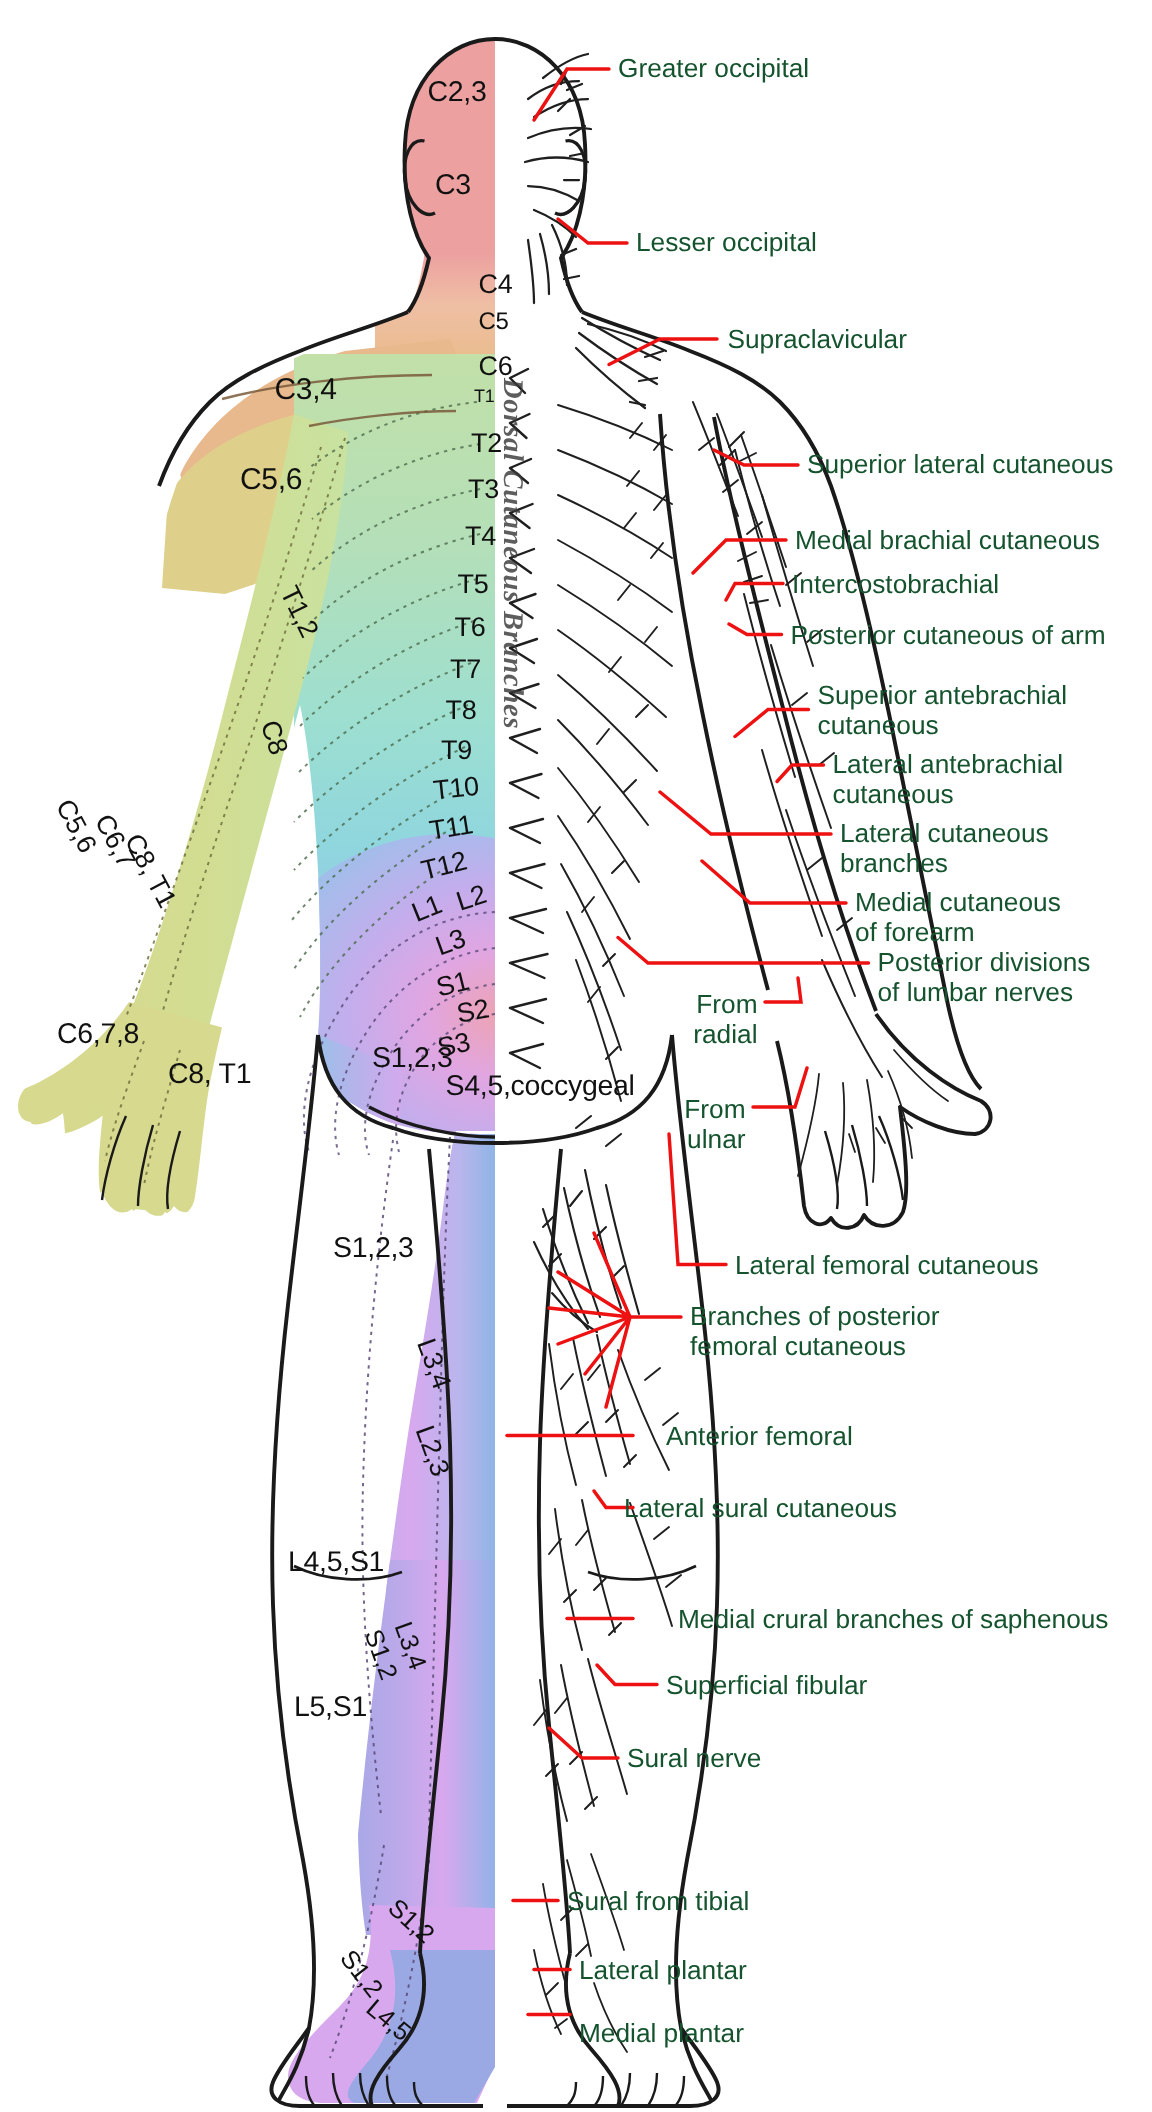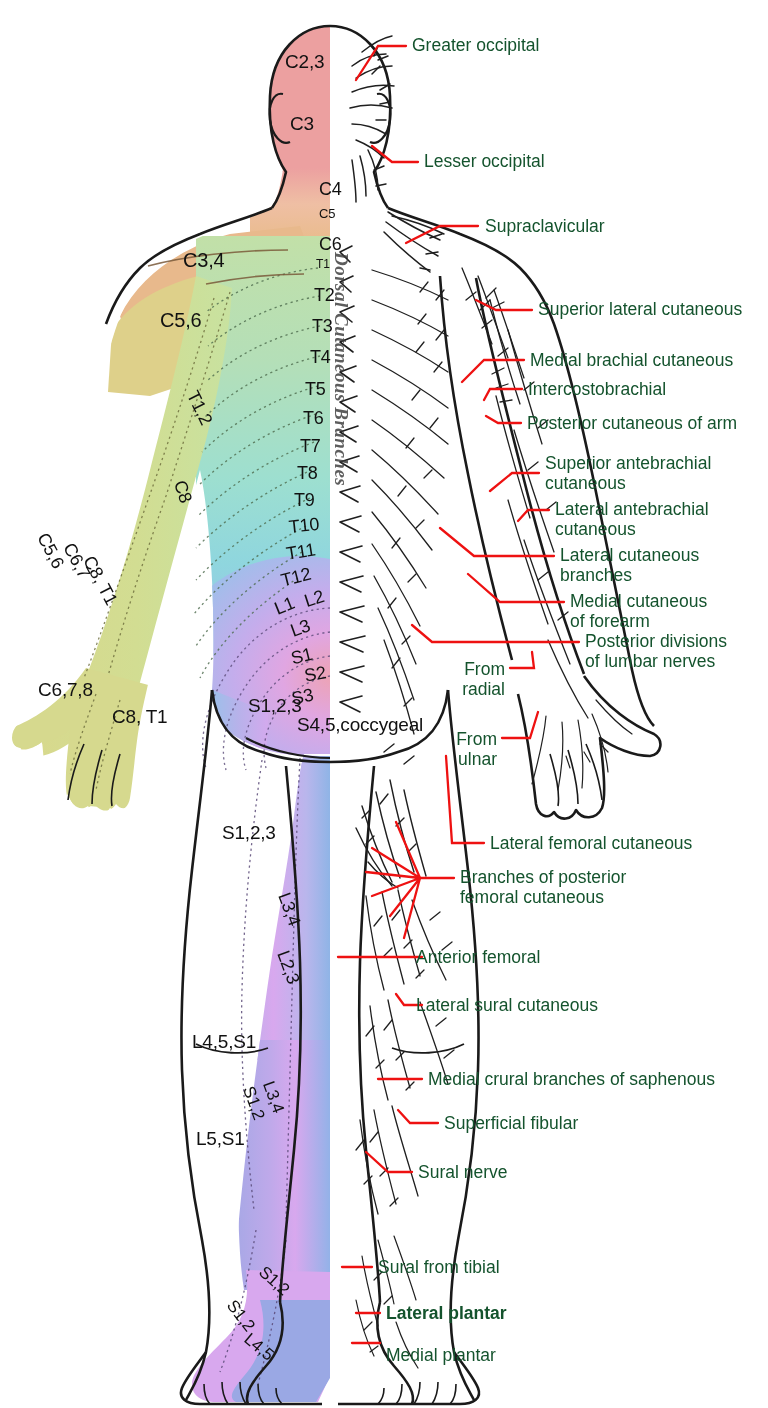--- a/index.html
+++ b/index.html
@@ -447,21 +447,21 @@
       <path d="M380,1343 L352,1343"></path>
     </g>
   </svg>
 
   <div id="dorsal-branches">Dorsal Cutaneous Branches</div>
 
   <div id="dermatome-layer">
       <span class="dlabel" style="left: 285px; top: 52px; font-size: 19px;">C2,3</span>
       <span class="dlabel" style="left: 290px; top: 114px; font-size: 19px;">C3</span>
       <span class="dlabel" style="left: 319px; top: 180px; font-size: 18px;">C4</span>
-      <span class="dlabel" style="left: 319px; top: 207px; font-size: 13px;">C5</span>
+      <span class="dlabel" style="left: 319px; top: 207px; font-size: 16px;">C5</span>
       <span class="dlabel" style="left: 319px; top: 235px; font-size: 18px;">C6</span>
       <span class="dlabel" style="left: 316px; top: 258px; font-size: 12px;">T1</span>
       <span class="dlabel" style="left: 314px; top: 286px; font-size: 18px;">T2</span>
       <span class="dlabel" style="left: 312px; top: 317px; font-size: 18px;">T3</span>
       <span class="dlabel" style="left: 310px; top: 348px; font-size: 18px;">T4</span>
       <span class="dlabel" style="left: 305px; top: 380px; font-size: 18px;">T5</span>
       <span class="dlabel" style="left: 303px; top: 409px; font-size: 18px;">T6</span>
       <span class="dlabel" style="left: 300px; top: 437px; font-size: 18px;">T7</span>
       <span class="dlabel" style="left: 297px; top: 464px; font-size: 18px;">T8</span>
       <span class="dlabel" style="left: 294px; top: 491px; font-size: 18px;">T9</span>
@@ -514,23 +514,23 @@
 of forearm</span>
       <span class="nlabel" style="top: 632px; left: 585px;">Posterior divisions
 of lumbar nerves</span>
       <span class="nlabel r" style="top: 660px; right: 263px;">From
 radial</span>
       <span class="nlabel r" style="top: 730px; right: 271px;">From
 ulnar</span>
       <span class="nlabel" style="top: 834px; left: 490px;">Lateral femoral cutaneous</span>
       <span class="nlabel" style="top: 868px; left: 460px;">Branches of posterior
 femoral cutaneous</span>
-      <span class="nlabel" style="top: 948px; left: 416px;">Anterior femoral</span>
+      <span class="nlabel" style="top: 948px; left: 444px;">Anterior femoral</span>
       <span class="nlabel" style="top: 996px; left: 416px;">Lateral sural cutaneous</span>
-      <span class="nlabel" style="top: 1070px; left: 428px;">Medial crural branches of saphenous</span>
+      <span class="nlabel" style="top: 1070px; left: 452px;">Medial crural branches of saphenous</span>
       <span class="nlabel" style="top: 1114px; left: 444px;">Superficial fibular</span>
       <span class="nlabel" style="top: 1163px; left: 418px;">Sural nerve</span>
       <span class="nlabel" style="top: 1258px; left: 378px;">Sural from tibial</span>
-      <span class="nlabel" style="top: 1304px; left: 386px; font-weight: bold;">Lateral plantar</span>
+      <span class="nlabel" style="top: 1304px; left: 386px;">Lateral plantar</span>
       <span class="nlabel" style="top: 1334px; left: 386px; margin-top: 12px;">Medial plantar</span>
     </div>
 
 </div>
 
 </body></html>

